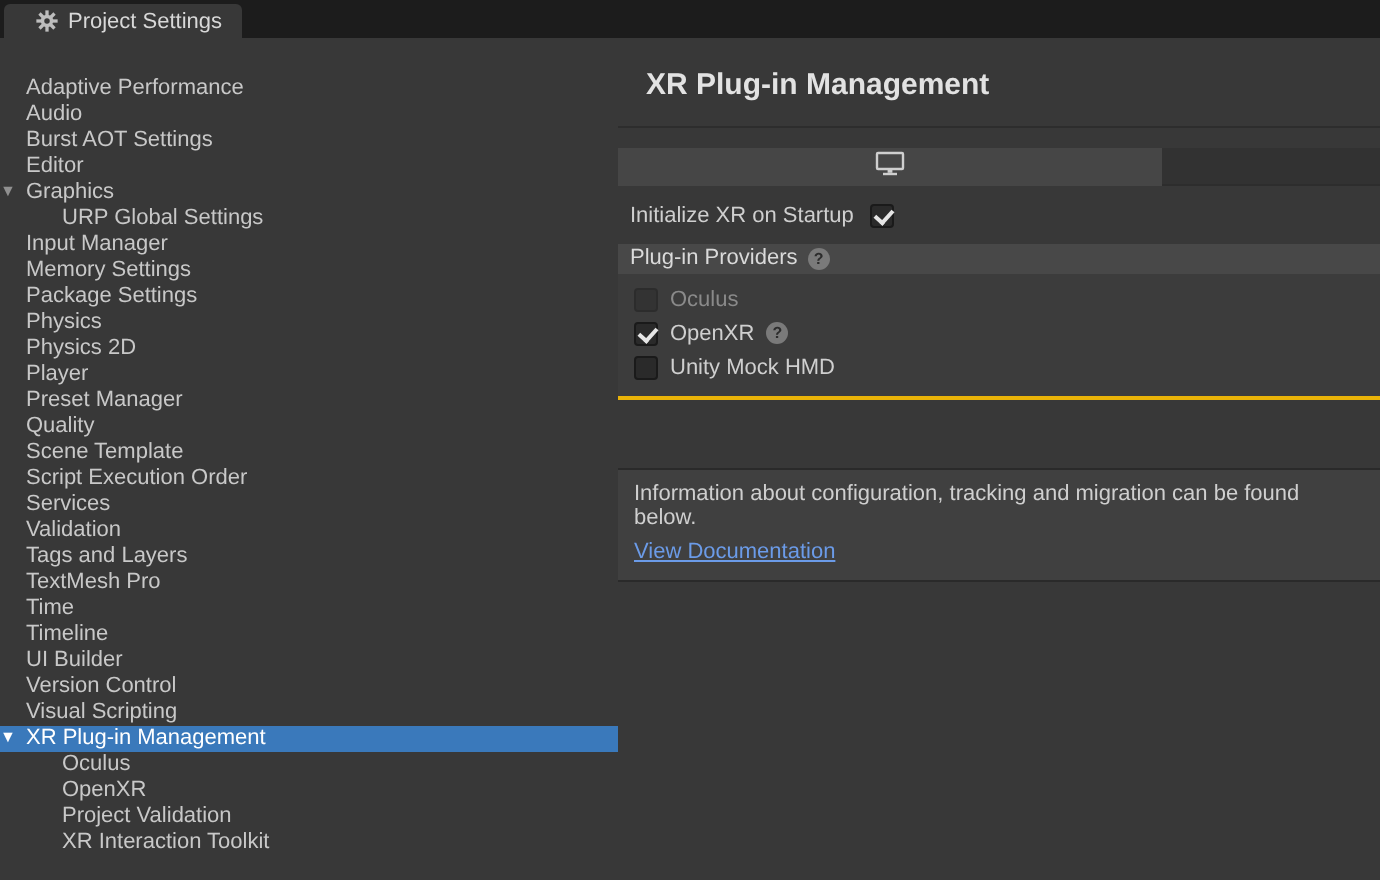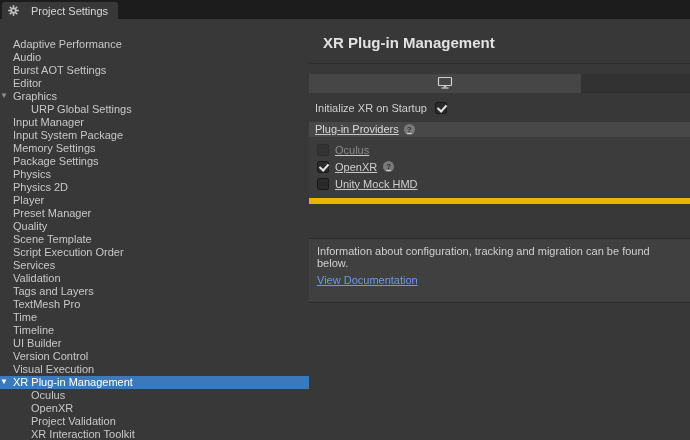--- a/index.html
+++ b/index.html
@@ -17,22 +17,22 @@
   .titlebar {
     position: absolute; left: 0; top: 0; right: 0; height: 19px;
     background: #1C1C1C;
     display: flex; align-items: flex-end;
   }
   .window-tab {
     margin-left: 2px;
     height: 17px;
     background: #383838;
     border-radius: 3px 3px 0 0;
-    display: flex; align-items: center; gap: 12px;
-    padding: 0 10px 0 6px;
+    display: flex; align-items: center; gap: 5px;
+    padding: 0 10px 0 16px;
     color: #D8D8D8;
   }
   .gear { display: inline-flex; }
 
   
   .sidebar {
     position: absolute; left: 0; top: 19px; bottom: 0; width: 335px;
     background: #383838;
     border-right: 1px solid #232323;
     padding-top: 19px;
@@ -95,21 +95,21 @@
   .cb.checked::after {
     content: "";
     position: absolute; left: 3px; top: 0px;
     width: 4px; height: 7px;
     border-right: 2px solid #E6E6E6;
     border-bottom: 2px solid #E6E6E6;
     transform: rotate(42deg);
   }
   .cb.disabled { opacity: 0.45; }
 
-  .prov-box { border-bottom: 6px solid #eab308; background: #3C3C3C; text-decoration: underline; }
+  .prov-box { border-bottom: 2px solid #eab308; background: #3C3C3C; }
   .prov-header {
     height: 15px; line-height: 15px;
     background: #484848;
     display: flex; align-items: center; gap: 5px;
     padding-left: 6px;
     color: #DADADA;
   }
   .qicon {
     width: 11px; height: 11px; border-radius: 50%;
     background: #7A7A7A; color: #2C2C2C;
@@ -125,21 +125,21 @@
     padding-left: 8px;
   }
   .prov-row .plabel { color: #CFCFCF; }
   .prov-row.disabled .plabel { color: #8A8A8A; }
 
   .info-box {
     margin-top: 34px;
     background: #404040;
     border-top: 1px solid #2A2A2A;
     border-bottom: 1px solid #2A2A2A;
-    padding: 6px 8px 16px 8px;
+    padding: 6px 8px 8px 8px;
   }
   .info-text { color: #CFCFCF; }
   .doc-link {
     display: inline-block;
     margin-top: 5px;
     color: #6B9BE8;
     text-decoration: underline;
     cursor: pointer;
   }
 </style>
@@ -184,23 +184,20 @@
           <span class="tri">▼</span>
           <span>Graphics</span>
         </div>
         <div class="srow l1">
           <span>URP Global Settings</span>
         </div>
         <div class="srow">
           <span>Input Manager</span>
         </div>
         <div class="srow">
-          <span>Input System Package</span>
-        </div>
-        <div class="srow">
           <span>Memory Settings</span>
         </div>
         <div class="srow">
           <span>Package Settings</span>
         </div>
         <div class="srow">
           <span>Physics</span>
         </div>
         <div class="srow">
           <span>Physics 2D</span>
@@ -238,21 +235,21 @@
         <div class="srow">
           <span>Timeline</span>
         </div>
         <div class="srow">
           <span>UI Builder</span>
         </div>
         <div class="srow">
           <span>Version Control</span>
         </div>
         <div class="srow">
-          <span>Visual Execution</span>
+          <span>Visual Scripting</span>
         </div>
         <div class="srow selected">
           <span class="tri">▼</span>
           <span>XR Plug-in Management</span>
         </div>
         <div class="srow l1">
           <span>Oculus</span>
         </div>
         <div class="srow l1">
           <span>OpenXR</span>

